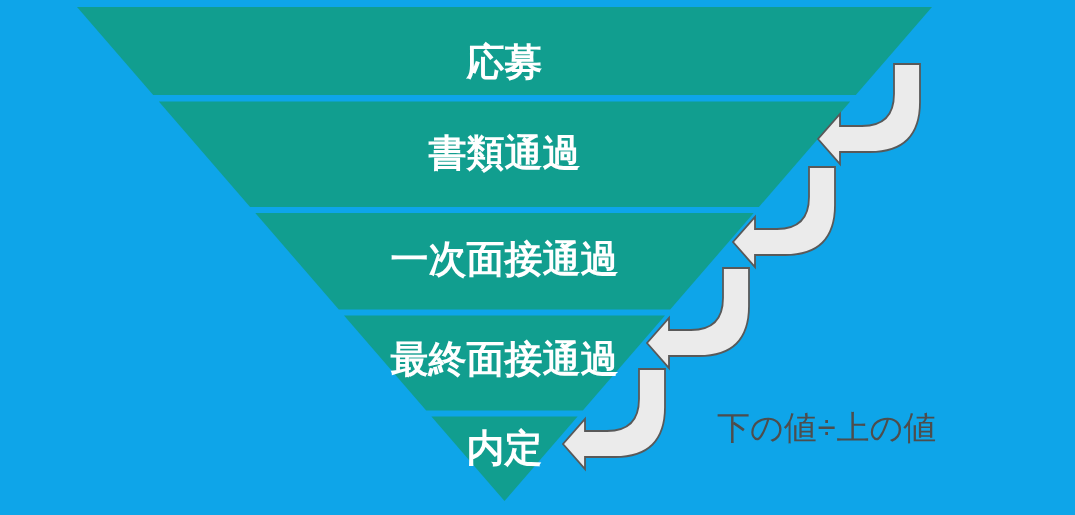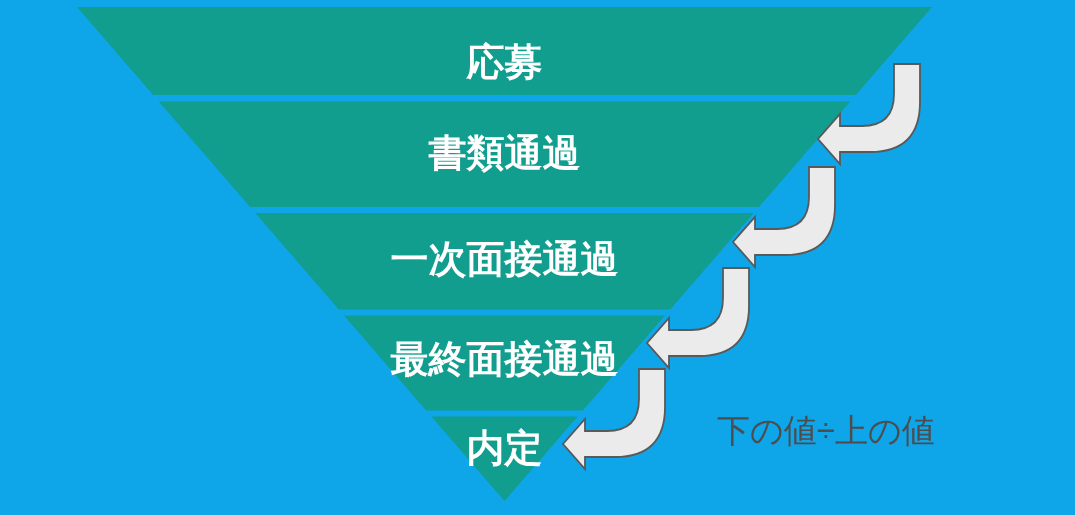--- a/index.html
+++ b/index.html
@@ -26,20 +26,21 @@
     font-weight: bold;
   }
   .note {
     position: absolute;
     left: 717px;
     top: 410px;
     font-size: 33px;
     line-height: 42px;
     color: #4d4d4d;
     white-space: nowrap;
+    font-family: Liberation Mono, monospace;
   }
 </style>
 </head>
 <body>
 
 <div class="canvas">
 
   <svg class="diagram-svg" width="1075" height="515" viewBox="0 0 1075 515" xmlns="http://www.w3.org/2000/svg">
 
     <g>

